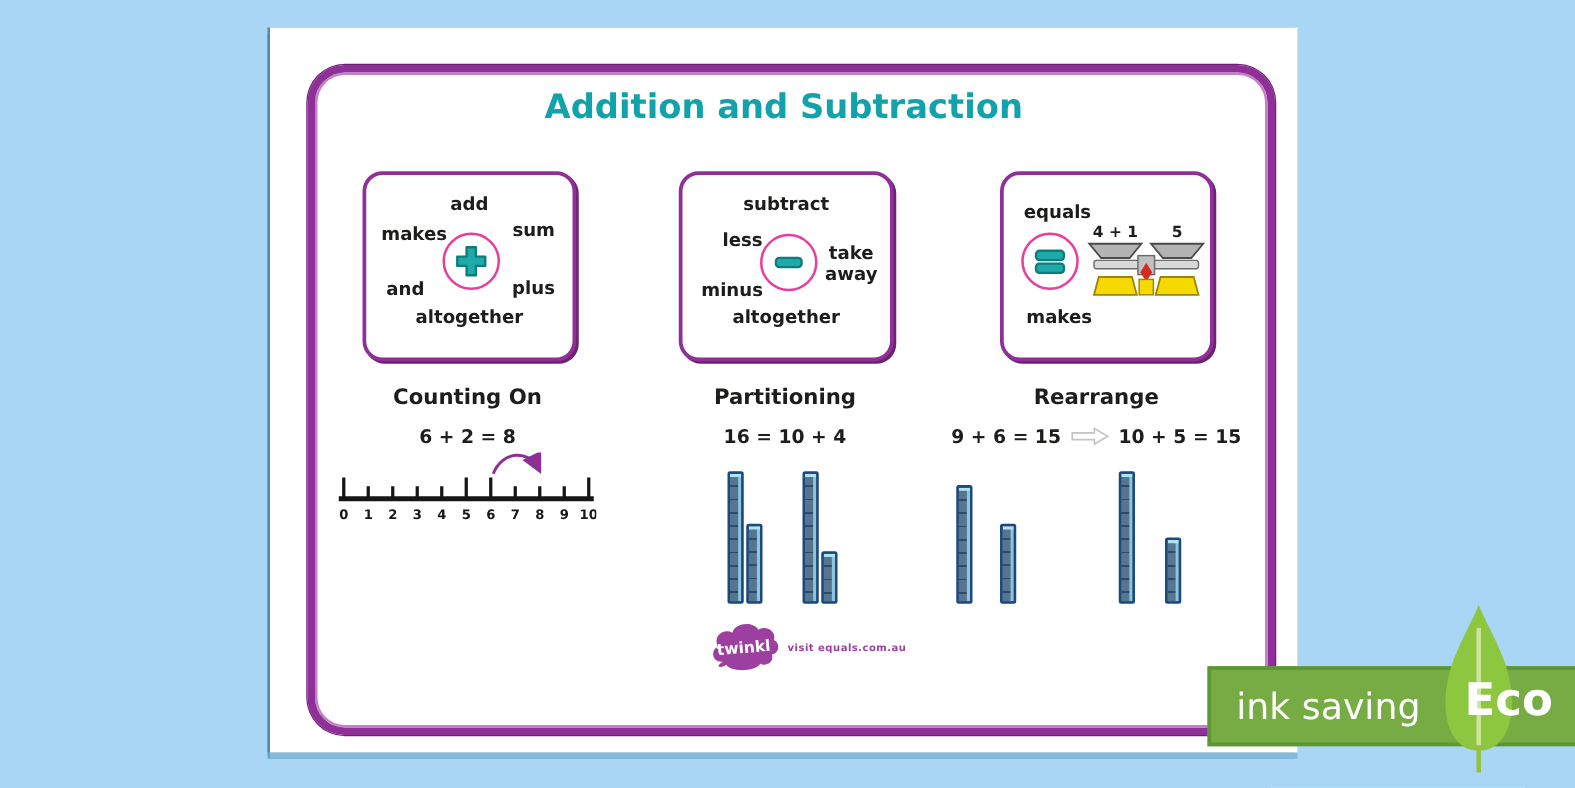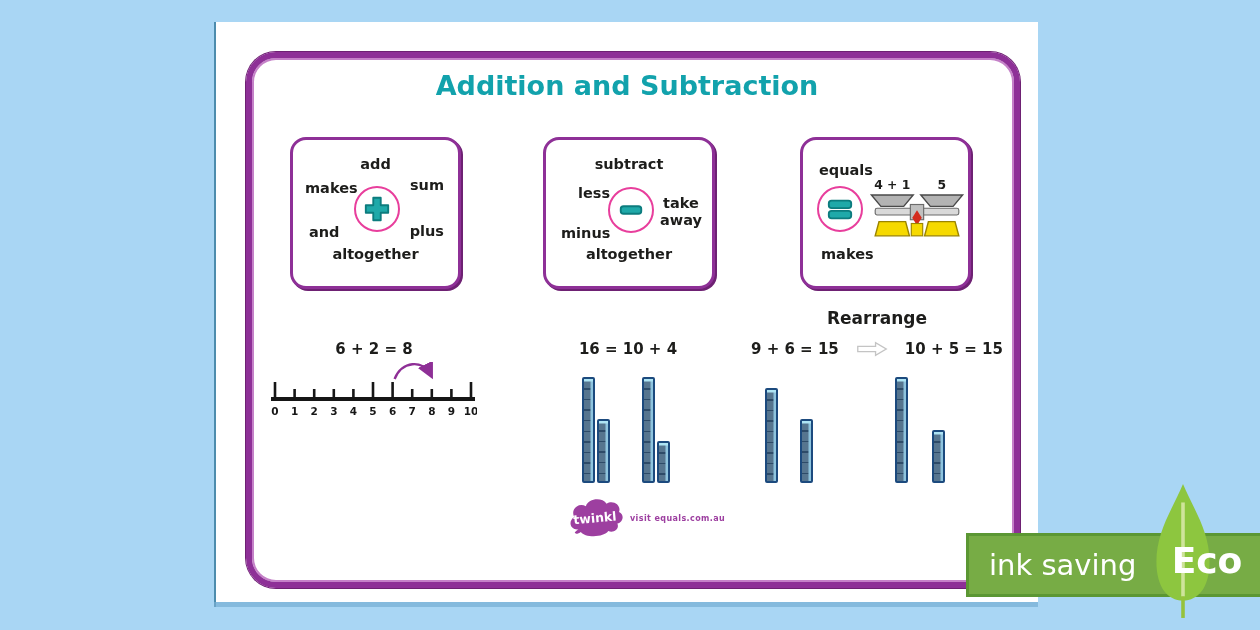--- a/index.html
+++ b/index.html
@@ -28,21 +28,21 @@
 
   .op-circle { position:absolute; width:46px; height:46px; background:#fff;
                border:2.5px solid #e83e9c; border-radius:50%;
                display:flex; align-items:center; justify-content:center; box-sizing:border-box; }
 
   .strat-title { position:absolute; top:286px; width:200px; text-align:center;
                  font-size:17px; font-weight:bold; }
   .strat-eq { position:absolute; top:318px; width:200px; text-align:center;
               font-size:15px; font-weight:bold; }
   #eq-rearrange { left:511px; width:300px; display:flex; align-items:center;
-                  justify-content:center; gap:17px; }
+                  justify-content:center; gap:7px; }
 
   .rod { position:absolute; width:13px; box-sizing:border-box;
          background-color:#56758f; border:2px solid #1c4a7e; border-radius:2px;
          background-image:repeating-linear-gradient(to bottom,
             transparent 0px, transparent 9.2px, rgba(12,40,72,0.55) 9.2px, rgba(12,40,72,0.55) 10.6px);
          box-shadow:inset 0 2.5px 0 #aee4f4, inset -2.5px 0 0 #8ec4de; }
 
   .nl-svg { position:absolute; left:53px; top:340px; }
 
   .twinkl { position:absolute; left:350px; top:474px; width:58px; height:44px; }
@@ -109,20 +109,22 @@
         <polygon points="54,20 98,20 88,32 64,32" fill="#b3b3b3" stroke="#4a4a4a" stroke-width="1.5"></polygon>
         <rect x="6" y="34" width="88" height="7" rx="2" fill="#d9d9d9" stroke="#6b6b6b" stroke-width="1.2"></rect>
         <rect x="43" y="30" width="14" height="16" fill="#c0c0c0" stroke="#6b6b6b" stroke-width="1.2"></rect>
         <polygon points="50,36 45,44 50,52 55,44" fill="#d42b1e"></polygon>
         <rect x="44" y="50" width="12" height="13" fill="#f6d900" stroke="#9b8400" stroke-width="1.2"></rect>
         <polygon points="10,48 38,48 42,63 6,63" fill="#f6d900" stroke="#9b8400" stroke-width="1.5"></polygon>
         <polygon points="62,48 90,48 94,63 58,63" fill="#f6d900" stroke="#9b8400" stroke-width="1.5"></polygon>
       </svg>
     </div>
 
+    <div class="strat-title" style="left:58px">Counting On</div>
+    <div class="strat-title" style="left:312px">Partitioning</div>
     <div class="strat-title" style="left:561px">Rearrange</div>
 
     <div class="strat-eq" style="left:58px">6 + 2 = 8</div>
     <div class="strat-eq" style="left:312px">16 = 10 + 4</div>
     <div class="strat-eq" id="eq-rearrange">
       <span>9 + 6 = 15</span>
       <svg width="32" height="16" viewBox="0 0 36 18">
         <polygon points="2,6 22,6 22,2 34,9 22,16 22,12 2,12" fill="#ffffff" stroke="#c4c4c4" stroke-width="1.5"></polygon>
       </svg>
       <span>10 + 5 = 15</span>

